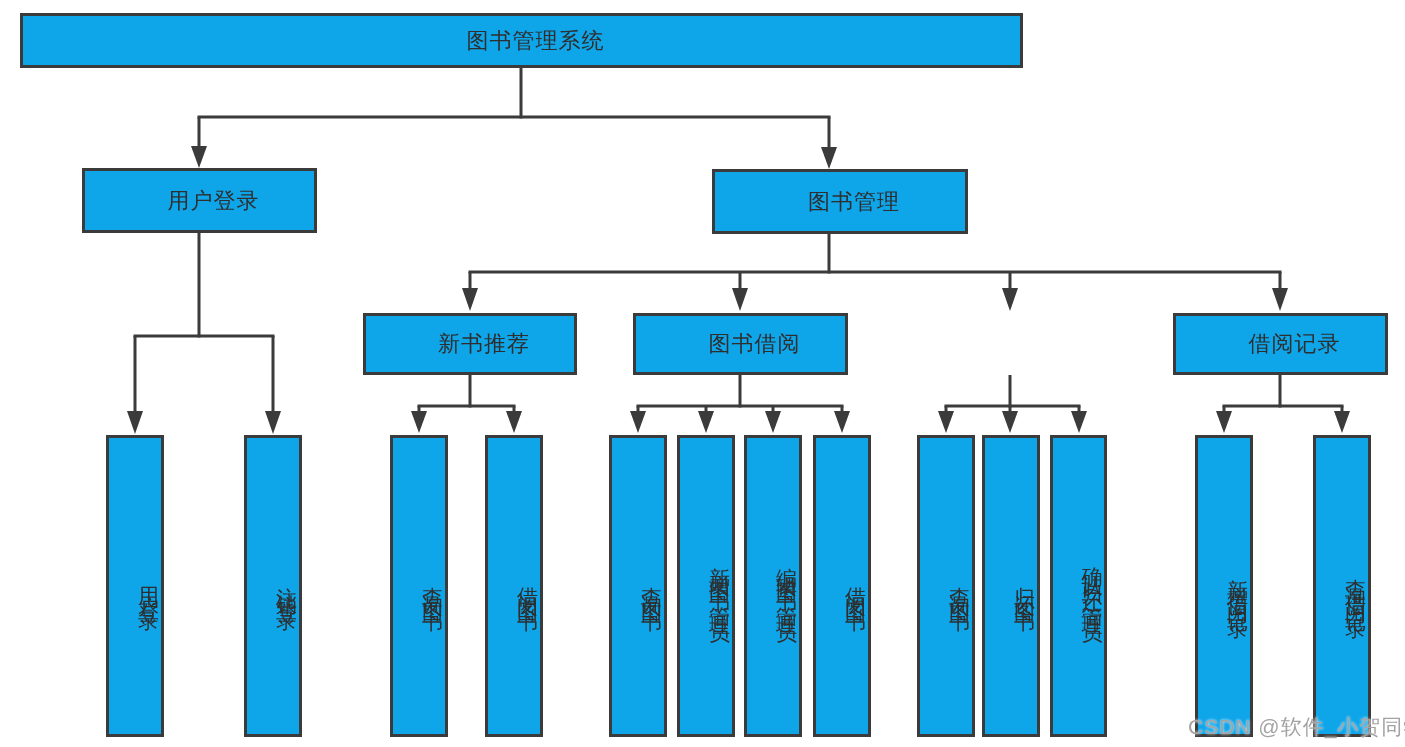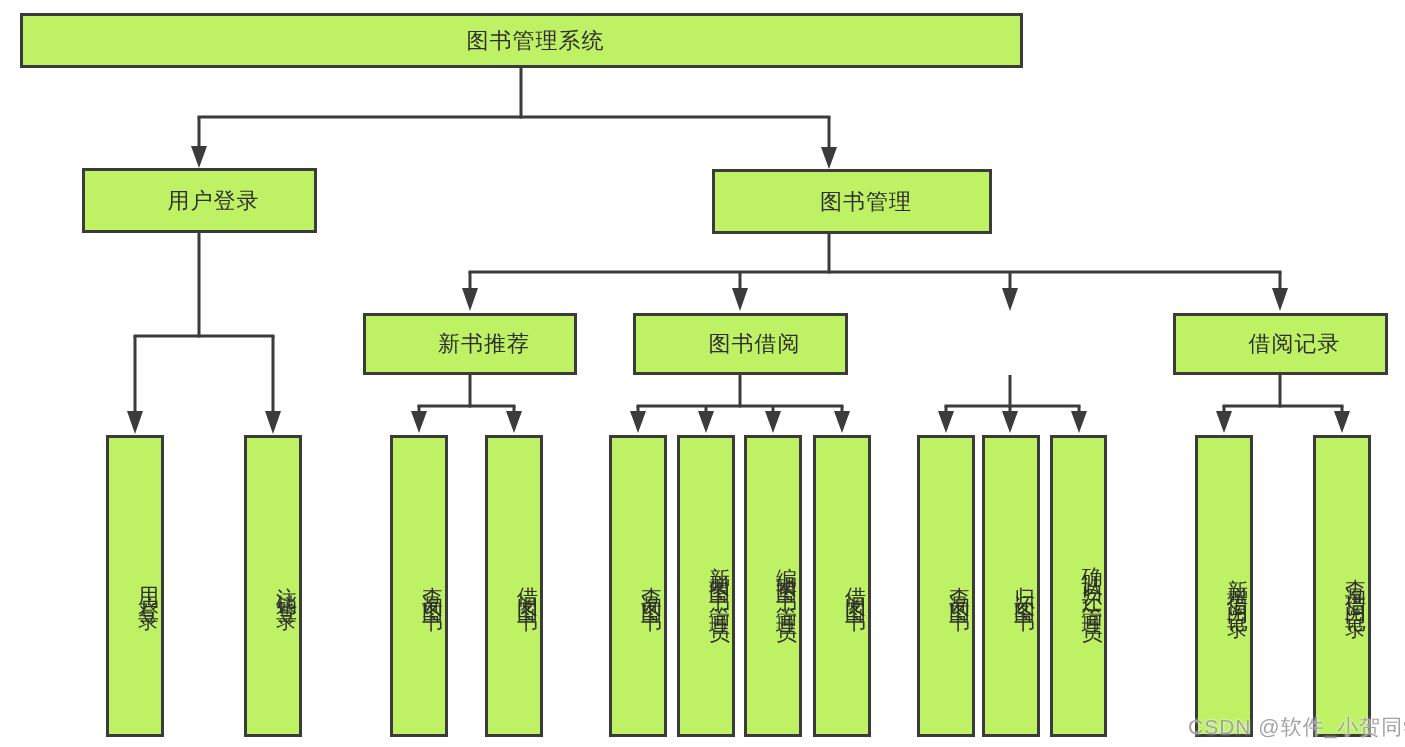--- a/index.html
+++ b/index.html
@@ -18,21 +18,21 @@
     background: #ffffff;
   }
   .connectors {
     position: absolute;
     left: 0; top: 0;
     width: 1405px; height: 747px;
   }
   .node {
     position: absolute;
     box-sizing: border-box;
-    background: #bef264;
+    background: #0ea5e9;
     border: 3px solid #3b3b3b;
     display: flex;
     align-items: center;
     justify-content: center;
     color: #2e2e2e;
     font-size: 22px;
     letter-spacing: 1px;
     z-index: 2;
     padding-left: 28px;
   }
@@ -128,21 +128,21 @@
     <polygon points="1334,411 1350,411 1342,433" stroke="none"></polygon>
   </svg>
 
   <div class="node" style="left:20px; top:13px; width:1003px; height:55px;">
     <span>图书管理系统</span>
   </div>
 
   <div class="node" style="left:82px; top:168px; width:235px; height:65px;">
     <span>用户登录</span>
   </div>
-  <div class="node" style="left:712px; top:169px; width:280px; height:65px;">
+  <div class="node" style="left:712px; top:169px; width:256px; height:65px;">
     <span>图书管理</span>
   </div>
 
   <div class="node" style="left:633px; top:313px; width:215px; height:62px;">
     <span>图书借阅</span>
   </div>
   <div class="node" style="left:363px; top:313px; width:214px; height:62px;">
     <span>新书推荐</span>
   </div>
   <div class="node" style="left:1173px; top:313px; width:215px; height:62px;">

